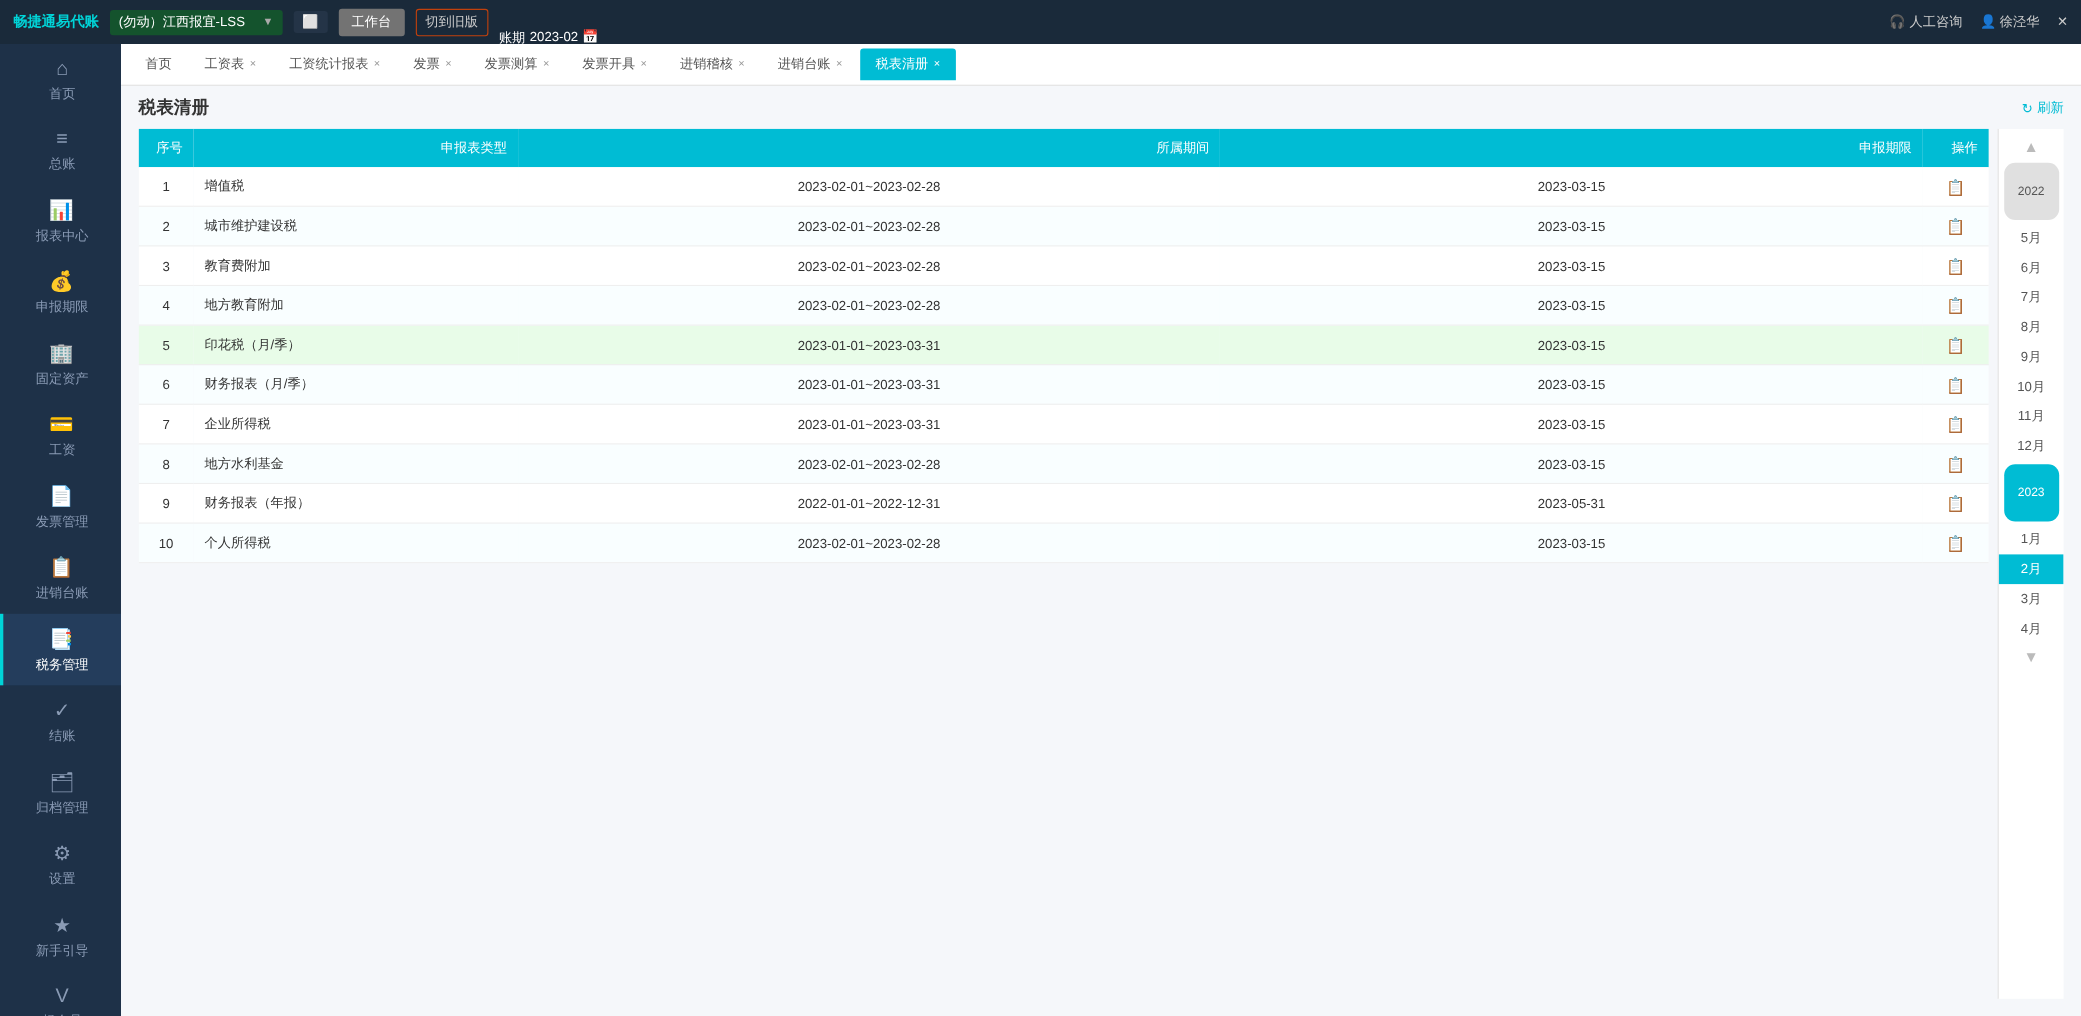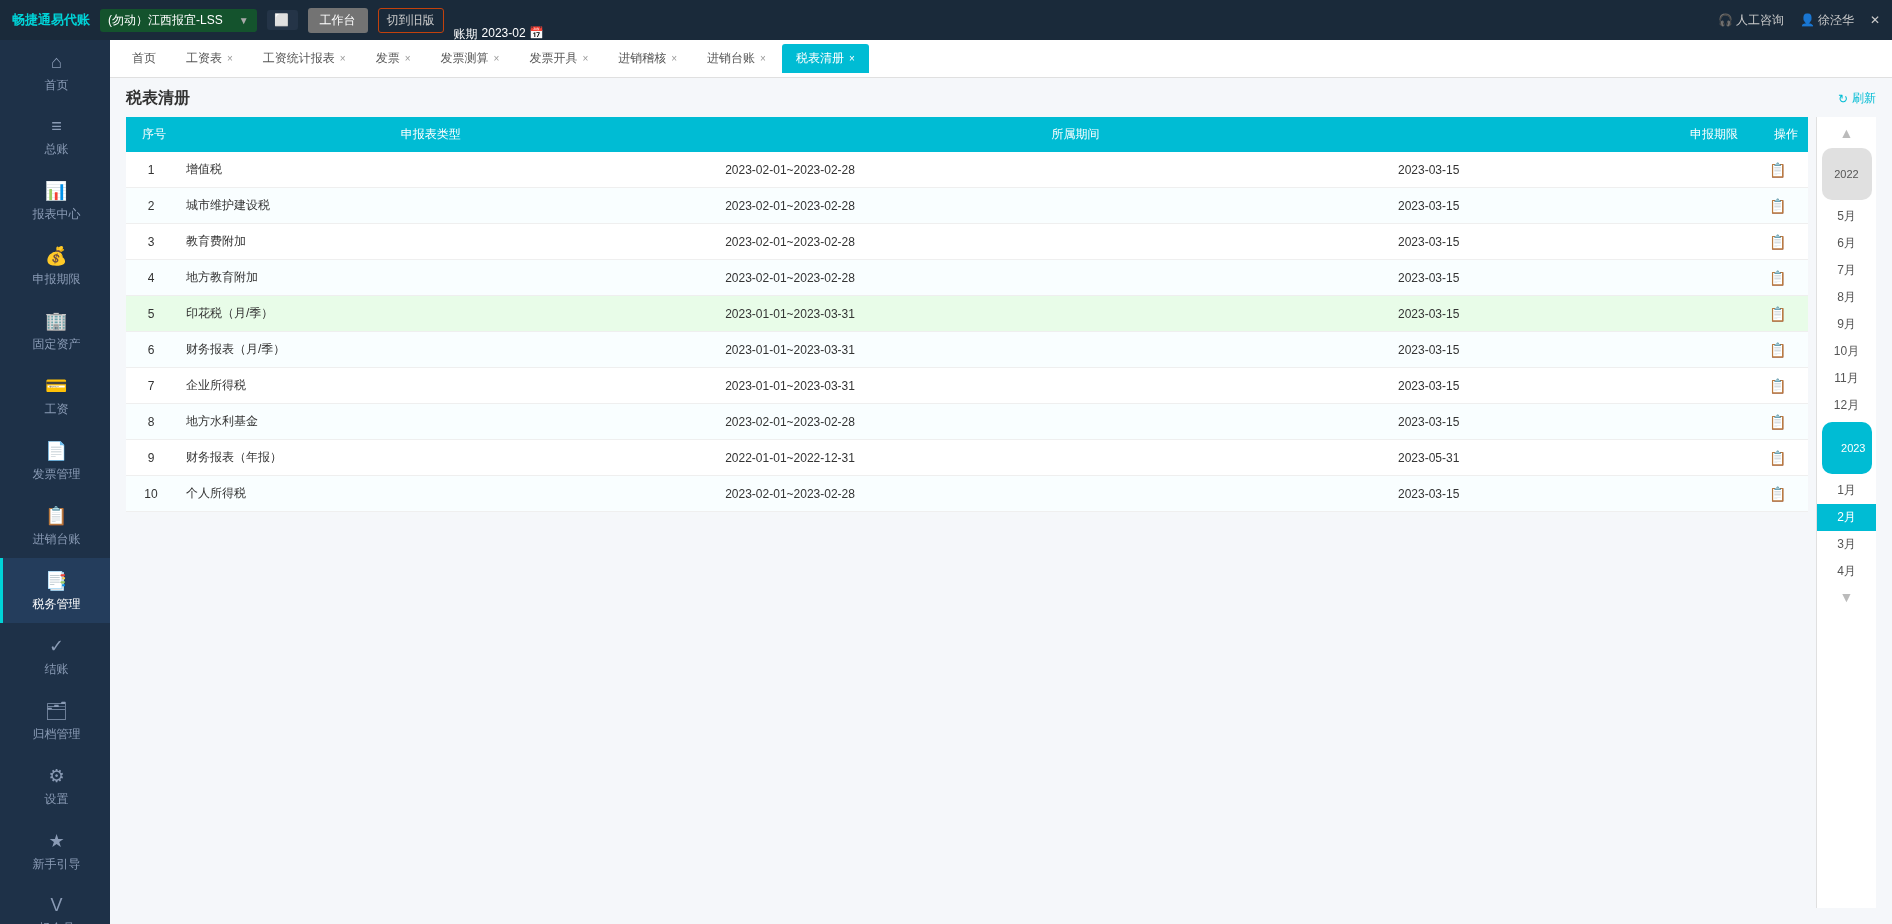--- a/index.html
+++ b/index.html
@@ -51,21 +51,21 @@
     tbody tr { background: #fff; }
     tbody tr:nth-child(even) { background: #f9feff; }
     tbody tr.highlighted { background: #e8fce8; }
     tbody td { padding: 9px 10px; text-align: center; border-bottom: 1px solid #efefef; }
     tbody td.left { text-align: left; }
     .action-icon { cursor: pointer; color: #aaa; font-size: 14px; }
 
     
     .date-panel { width: 60px; background: #fff; border-left: 1px solid #e0e0e0; display: flex; flex-direction: column; align-items: center; padding: 4px 0; overflow-y: auto; font-size: 12px; flex-shrink: 0; }
     .date-panel-year { background: #e0e0e0; color: #555; font-size: 11px; padding: 20px 6px; border-radius: 10px; margin: 3px 0; cursor: pointer; text-align: center; width: 50px; }
-    .date-panel-year.active { background: #00bcd4; color: #fff; text-align: right; }
+    .date-panel-year.active { background: #00bcd4; color: #fff; }
     .date-panel-month { padding: 5px 0; color: #555; cursor: pointer; text-align: center; width: 100%; font-size: 12px; }
     .date-panel-month.active { background: #00bcd4; color: #fff; }
     .date-panel-nav { color: #bbb; font-size: 14px; cursor: pointer; padding: 4px; text-align: center; }
 
     .col-seq { width: 50px; }
     .col-type { min-width: 120px; }
     .col-period { min-width: 260px; }
     .col-deadline { min-width: 260px; }
     .col-action { width: 60px; }
   </style>

